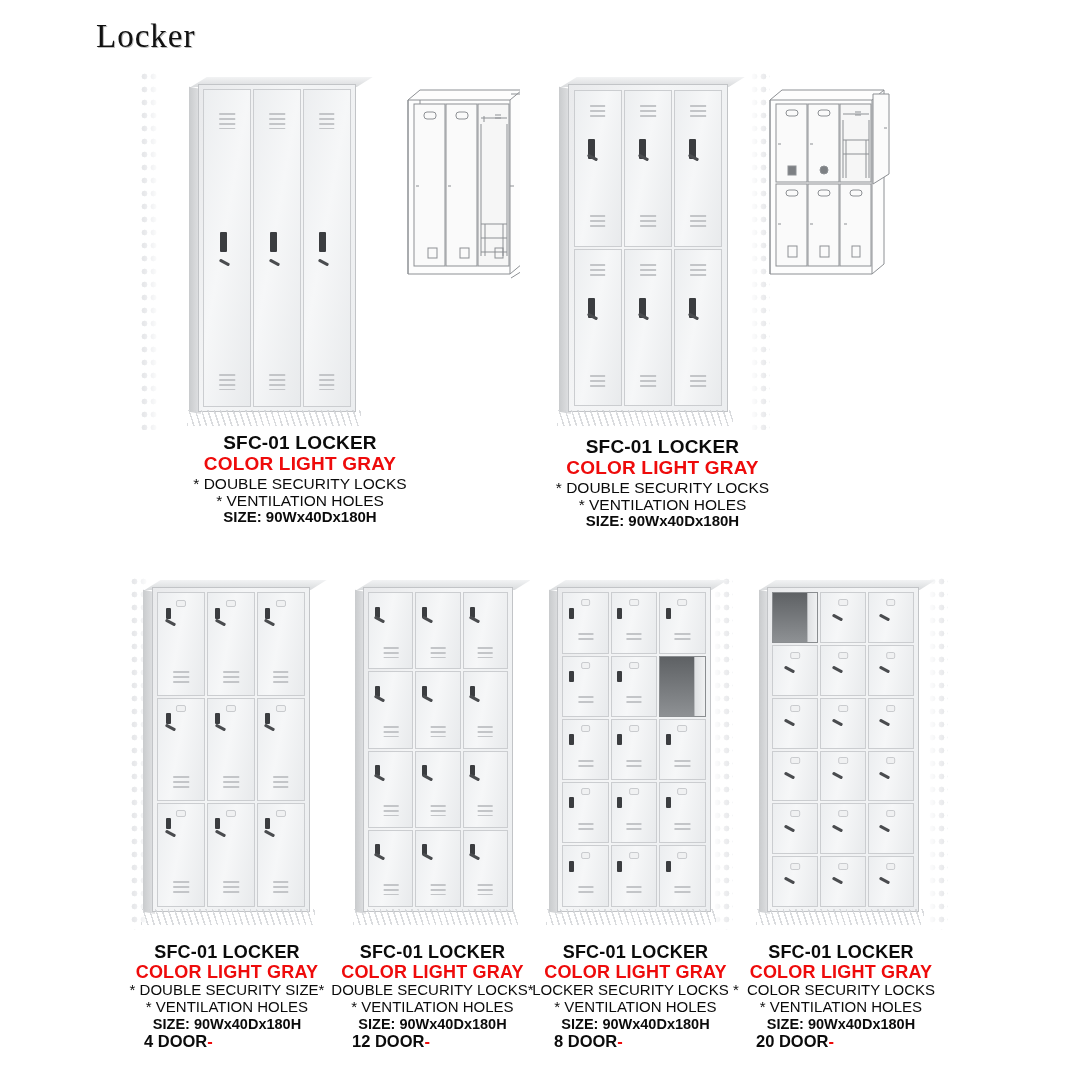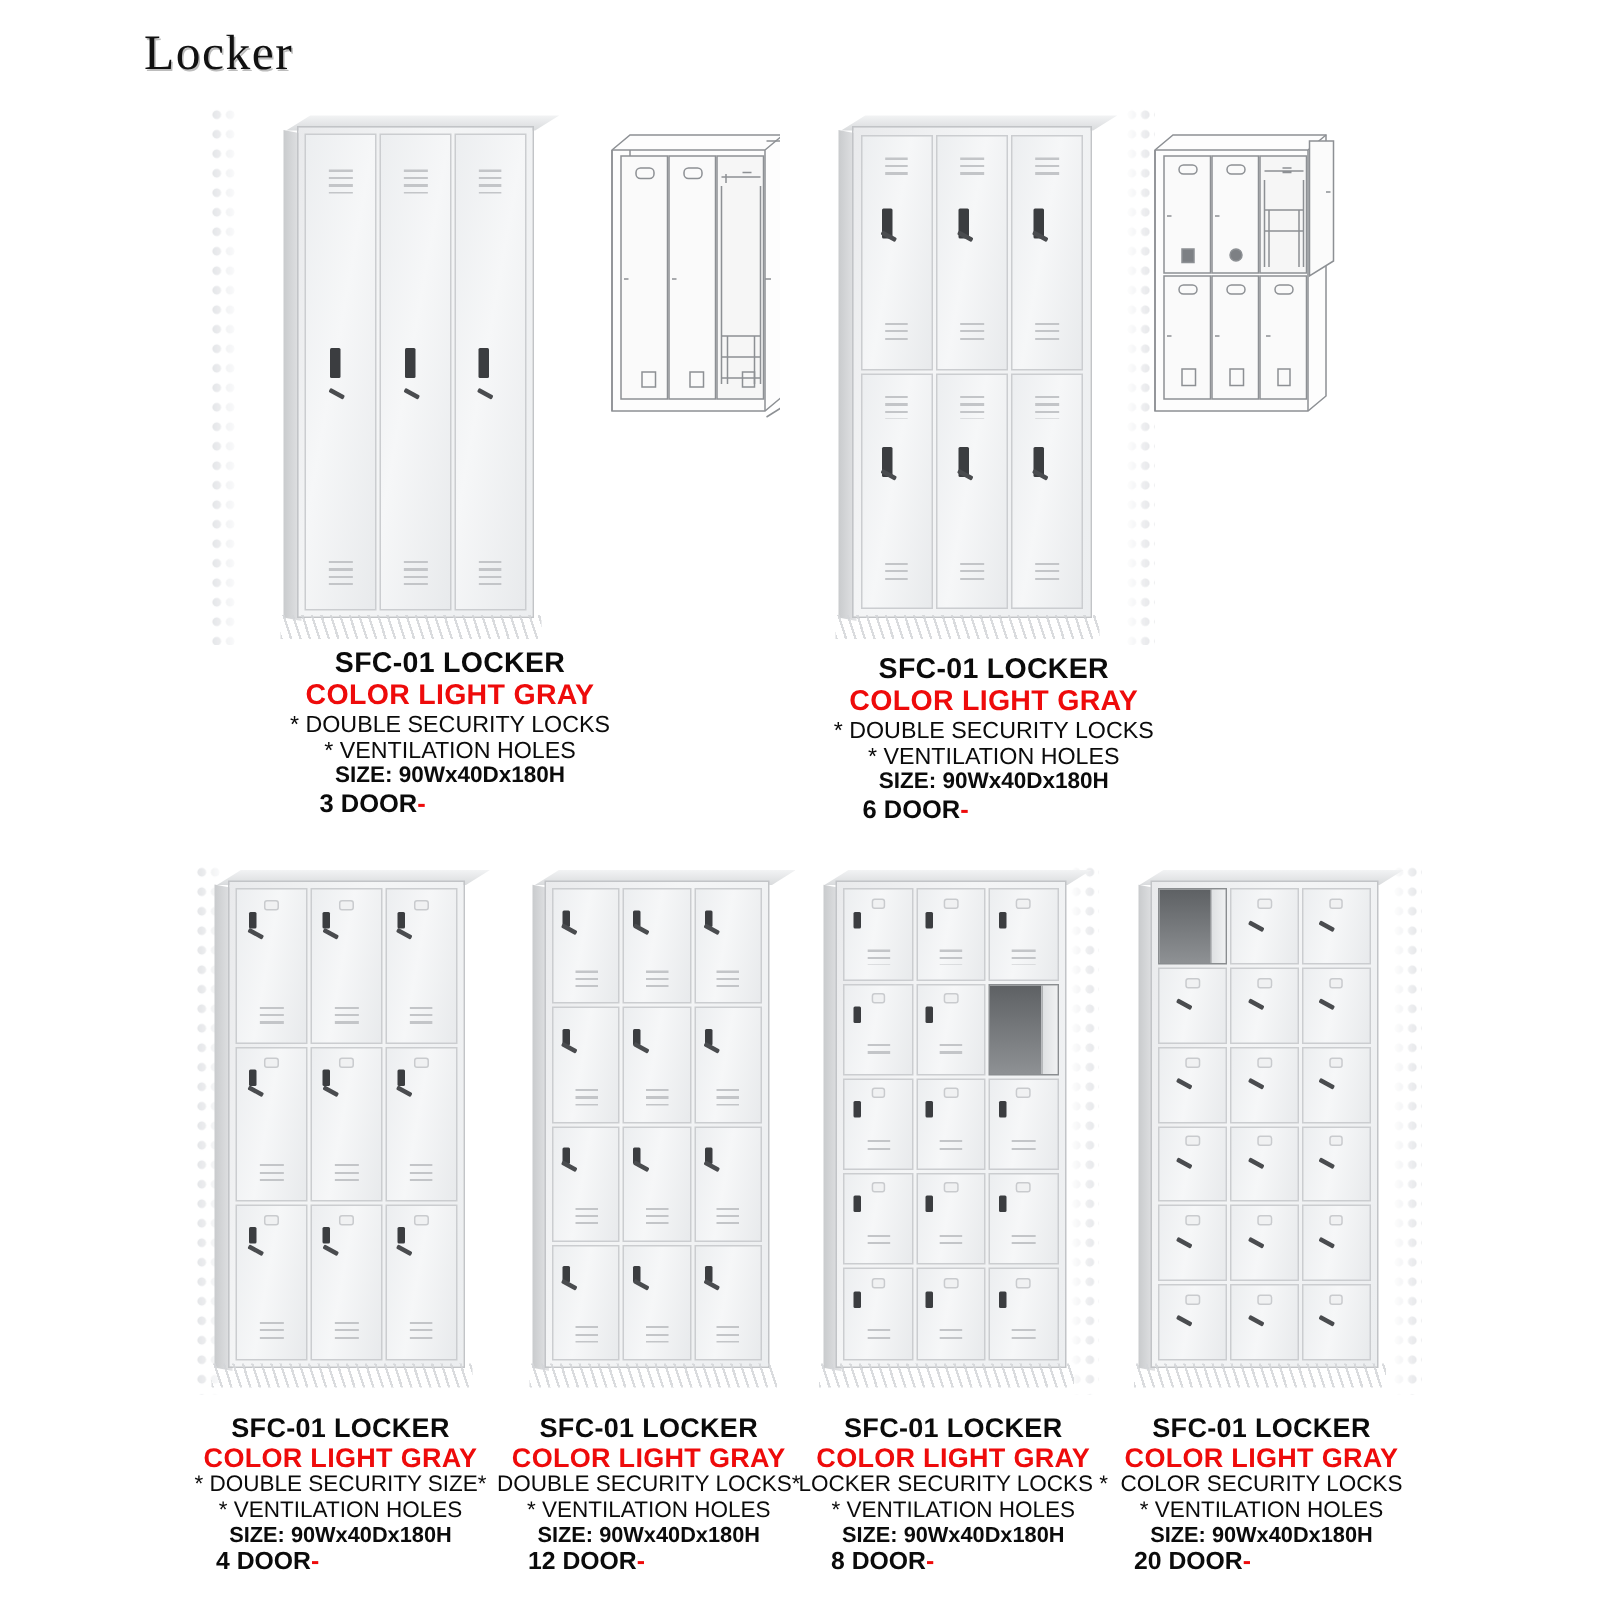--- a/index.html
+++ b/index.html
@@ -222,23 +222,20 @@
       <path d="M124,12 L124,186"></path>
     </svg>
   </div>
 
   <div class="caption" style="left:175px; top:432px; width:250px;">
     <div class="cap-model">SFC-01 LOCKER</div>
     <div class="cap-color">COLOR LIGHT GRAY</div>
     <div class="cap-feat">* DOUBLE SECURITY LOCKS</div>
     <div class="cap-feat">* VENTILATION HOLES</div>
     <div class="cap-size">SIZE: 90Wx40Dx180H</div>
-    <div class="cap-doors" style="padding-left:38px;">
-      <span>3 DOOR</span><span class="dash">-</span>
-    </div>
   </div>
 
   <div class="photo" style="left:520px; top:70px; width:250px; height:360px;">
     <div class="tex r fade-r"></div>
     <div class="cab" style="left:48px; top:14px; width:160px; height:328px;">
       <div class="side"></div>
       <div class="topf"></div>
       <div class="body" style="grid-template-columns:repeat(3,1fr); grid-template-rows:repeat(2,1fr);">
         <div class="door">
           <div class="vent" style="top:9%;height:15px;"></div>
@@ -310,23 +307,20 @@
       <path d="M124,50 L127,50"></path>
     </svg>
   </div>
 
   <div class="caption" style="left:535px; top:436px; width:255px;">
     <div class="cap-model">SFC-01 LOCKER</div>
     <div class="cap-color">COLOR LIGHT GRAY</div>
     <div class="cap-feat">* DOUBLE SECURITY LOCKS</div>
     <div class="cap-feat">* VENTILATION HOLES</div>
     <div class="cap-size">SIZE: 90Wx40Dx180H</div>
-    <div class="cap-doors" style="padding-left:40px;">
-      <span>6 DOOR</span><span class="dash">-</span>
-    </div>
   </div>
 
   <div class="photo" style="left:130px; top:575px; width:205px; height:355px;">
     <div class="tex l fade-l"></div>
     <div class="cab" style="left:22px; top:12px; width:158px; height:325px;">
       <div class="side"></div>
       <div class="topf"></div>
       <div class="body" style="grid-template-columns:repeat(3,1fr); grid-template-rows:repeat(3,1fr);">
         <div class="door">
             <div class="plate" style="top:6%;"></div>

